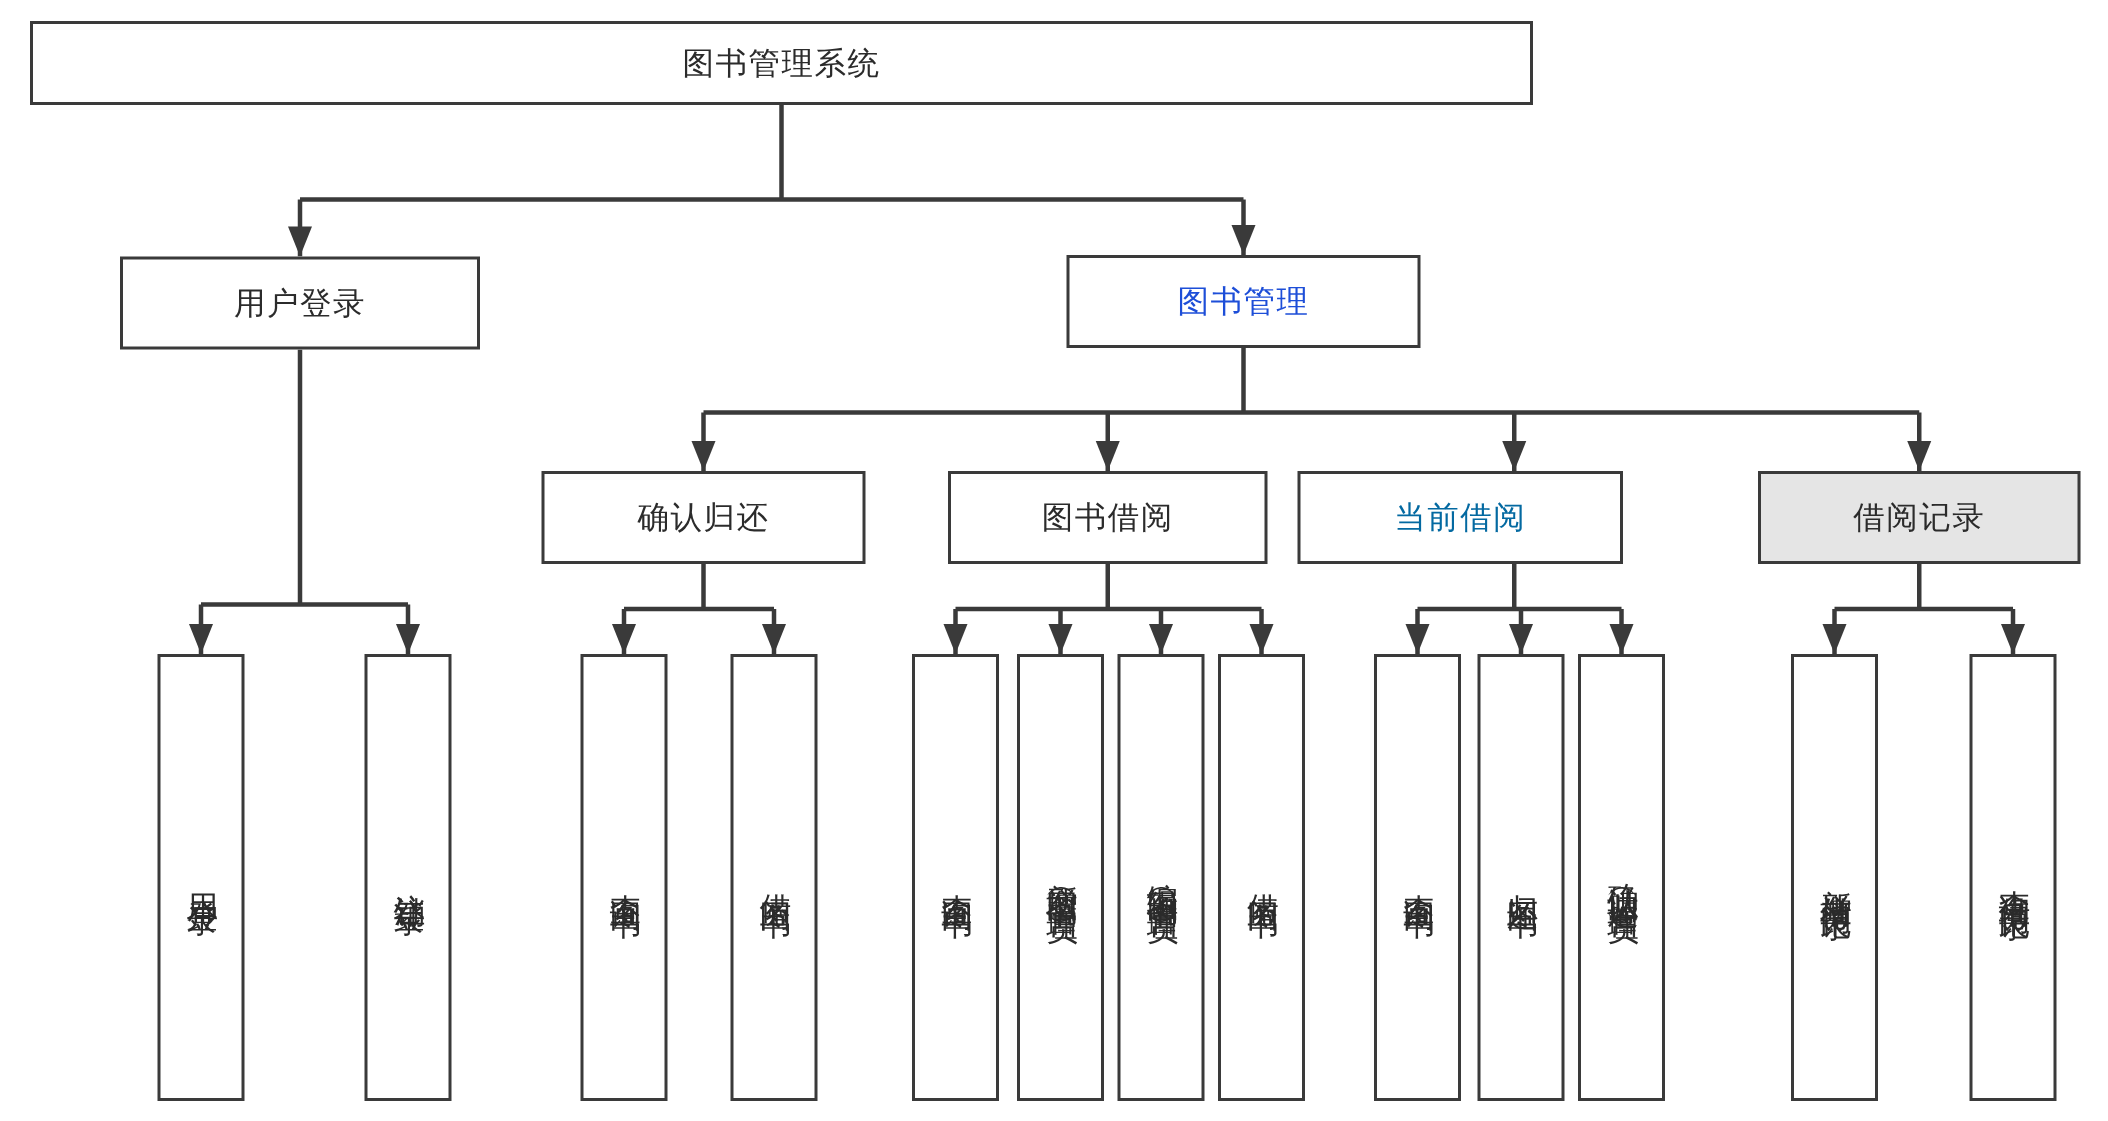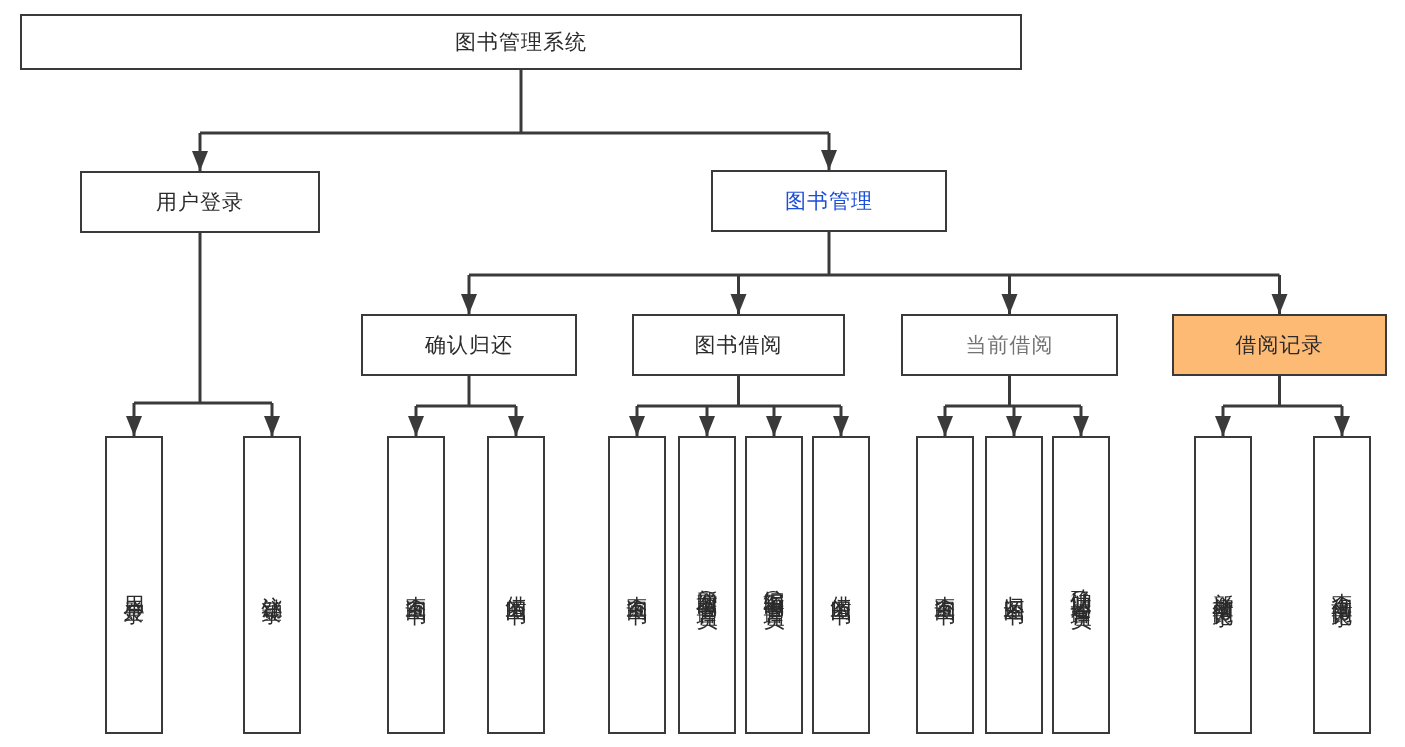--- a/index.html
+++ b/index.html
@@ -82,24 +82,24 @@
       </div>
       <div class="node h" style="left: 711px; top: 170px; width: 236px; height: 62px; border-color: rgb(58, 58, 58); background: rgb(255, 255, 255); color: #1d4ed8;">
         <span class="lbl">图书管理</span>
       </div>
       <div class="node h" style="left: 361px; top: 314px; width: 216px; height: 62px; border-color: rgb(58, 58, 58); background: rgb(255, 255, 255); color: rgb(43, 43, 43);">
         <span class="lbl">确认归还</span>
       </div>
       <div class="node h" style="left: 632px; top: 314px; width: 213px; height: 62px; border-color: rgb(58, 58, 58); background: rgb(255, 255, 255); color: rgb(43, 43, 43);">
         <span class="lbl">图书借阅</span>
       </div>
-      <div class="node h" style="left: 901px; top: 314px; width: 217px; height: 62px; border-color: rgb(58, 58, 58); background: rgb(255, 255, 255); color: #737373;">
+      <div class="node h" style="left: 865px; top: 314px; width: 217px; height: 62px; border-color: rgb(58, 58, 58); background: rgb(255, 255, 255); color: #0369a1;">
         <span class="lbl">当前借阅</span>
       </div>
-      <div class="node h" style="left: 1172px; top: 314px; width: 215px; height: 62px; border-color: rgb(58, 58, 58); background: #fdba74; color: rgb(43, 43, 43);">
+      <div class="node h" style="left: 1172px; top: 314px; width: 215px; height: 62px; border-color: rgb(58, 58, 58); background: #e5e5e5; color: rgb(43, 43, 43);">
         <span class="lbl">借阅记录</span>
       </div>
       <div class="node v" style="left: 105px; top: 436px; width: 58px; height: 298px; border-color: rgb(58, 58, 58); background: rgb(255, 255, 255); color: rgb(43, 43, 43);">
         <span class="lbl">用户登录</span>
       </div>
       <div class="node v" style="left: 243px; top: 436px; width: 58px; height: 298px; border-color: rgb(58, 58, 58); background: rgb(255, 255, 255); color: rgb(43, 43, 43);">
         <span class="lbl">注销登录</span>
       </div>
       <div class="node v" style="left: 387px; top: 436px; width: 58px; height: 298px; border-color: rgb(58, 58, 58); background: rgb(255, 255, 255); color: rgb(43, 43, 43);">
         <span class="lbl">查询图书</span>

